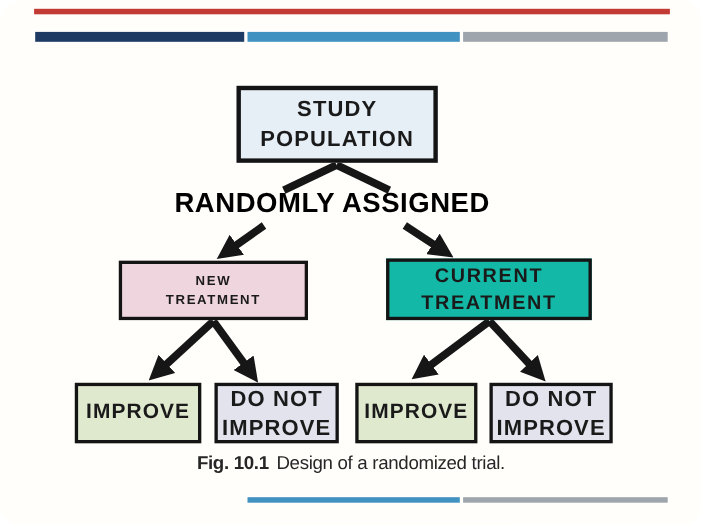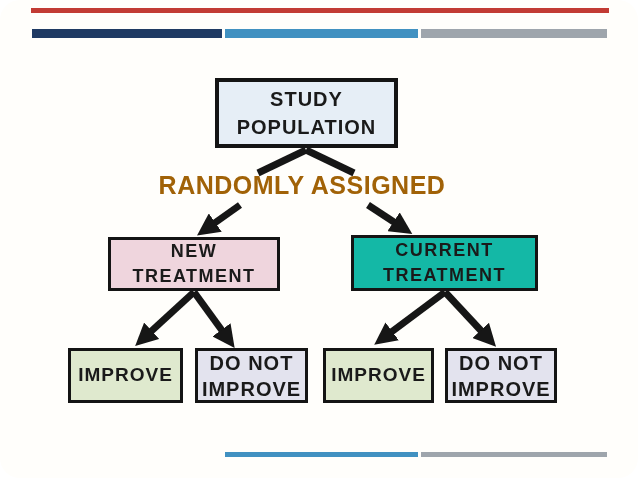--- a/index.html
+++ b/index.html
@@ -35,21 +35,21 @@
     box-sizing:border-box;
     border:3px solid #141414;
     display:flex;align-items:center;justify-content:center;
     text-align:center;
     font-weight:bold;color:#1a1a1a;
     white-space:pre-line;
   }
   #box-study{left:215px;top:78px;width:183px;height:70px;border-width:4px;
     font-size:20px;letter-spacing:1px;line-height:1.4;}
   #box-new{left:108px;top:237px;width:172px;height:54px;
-    font-size:18px;letter-spacing:1.5px;line-height:1.4;}
+    font-size:12px;letter-spacing:1.5px;line-height:1.4;}
   #box-current{left:351px;top:235px;width:187px;height:56px;
     font-size:18px;letter-spacing:1.5px;line-height:1.4;}
   .outcome{top:348px;height:55px;font-size:20px;letter-spacing:1px;line-height:1.3;}
   #box-improve-left{left:68px;width:115px;font-size:19px;}
   #box-donot-left{left:195px;width:113px;}
   #box-improve-right{left:323px;width:111px;font-size:19px;}
   #box-donot-right{left:445px;width:112px;}
 
   
   #randomly-assigned{
@@ -86,32 +86,35 @@
     <line class="arrow-line" x1="368" y1="205" x2="400" y2="226" marker-end="url(#ah)" stroke="#161616"></line>
     <line class="arrow-line" x1="194" y1="292" x2="146" y2="336" marker-end="url(#ah)" stroke="#161616"></line>
     <line class="arrow-line" x1="194" y1="292" x2="226" y2="336" marker-end="url(#ah)" stroke="#161616"></line>
     <line class="arrow-line" x1="445" y1="292" x2="386" y2="336" marker-end="url(#ah)" stroke="#161616"></line>
     <line class="arrow-line" x1="445" y1="292" x2="486" y2="336" marker-end="url(#ah)" stroke="#161616"></line>
   </svg>
 
   <div class="fbox" id="box-study" style="background: rgb(230, 238, 246);">STUDY
 POPULATION</div>
 
-  <div id="randomly-assigned" style="color: #a16207;">RANDOMLY ASSIGNED</div>
+  <div id="randomly-assigned" style="color: #000000;">RANDOMLY ASSIGNED</div>
 
   <div class="fbox" id="box-new" style="background: rgb(239, 213, 221);">NEW
 TREATMENT</div>
 
   <div class="fbox" id="box-current" style="background: #14b8a6;">CURRENT
 TREATMENT</div>
 
   <div class="fbox outcome" id="box-improve-left" style="background: rgb(223, 233, 206);">IMPROVE</div>
 
   <div class="fbox outcome" id="box-donot-left" style="background: rgb(227, 227, 238);">DO NOT
 IMPROVE</div>
 
   <div class="fbox outcome" id="box-improve-right" style="background: rgb(223, 233, 206);">IMPROVE</div>
 
   <div class="fbox outcome" id="box-donot-right" style="background: rgb(227, 227, 238);">DO NOT
 IMPROVE</div>
 
+  <div id="caption">
+    <span class="cap-prefix">Fig. 10.1</span><span>Design of a randomized trial.</span>
+  </div>
 
 </div>
 
 </body></html>

